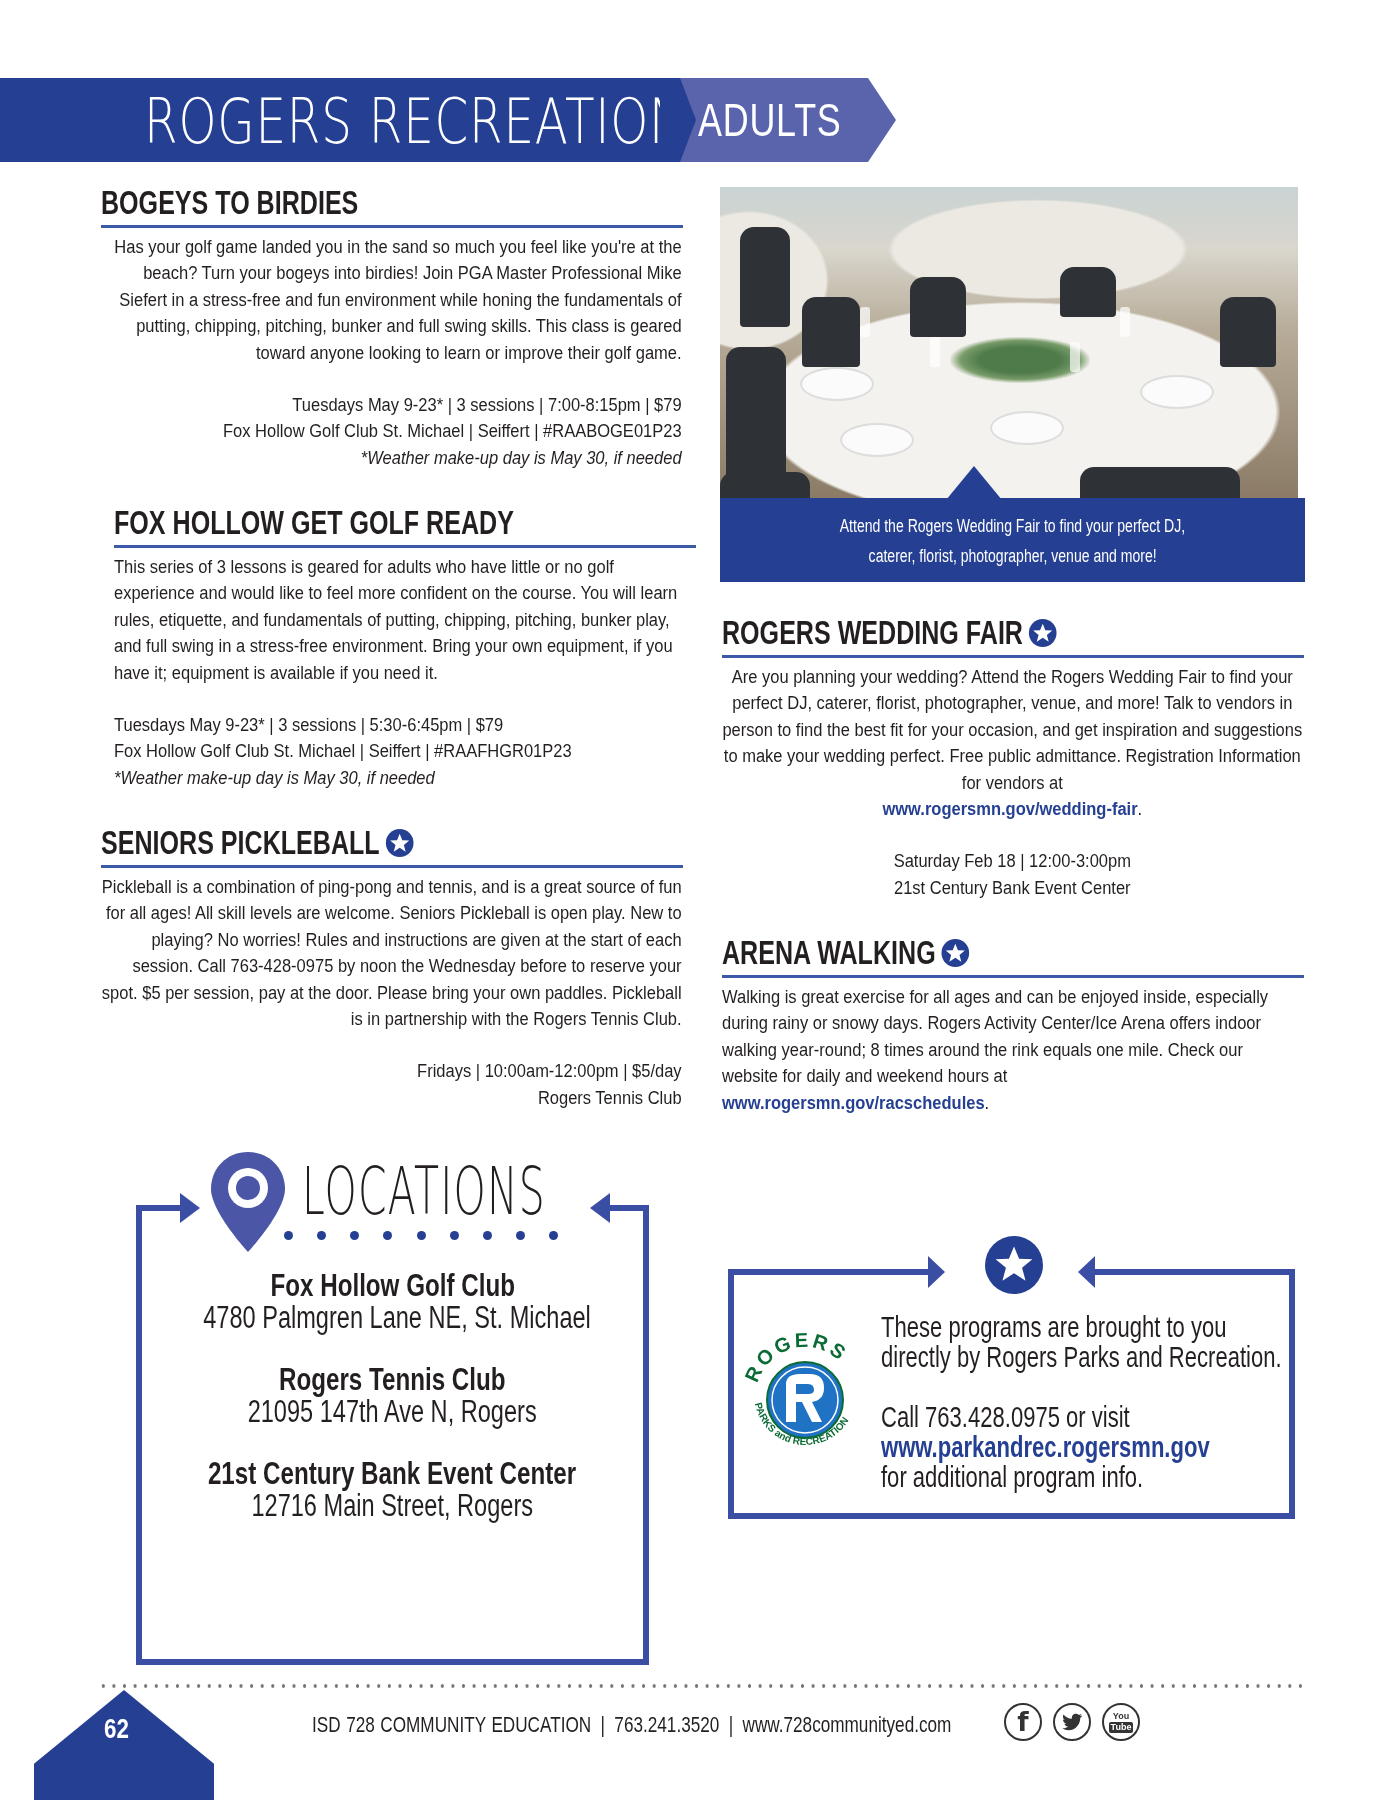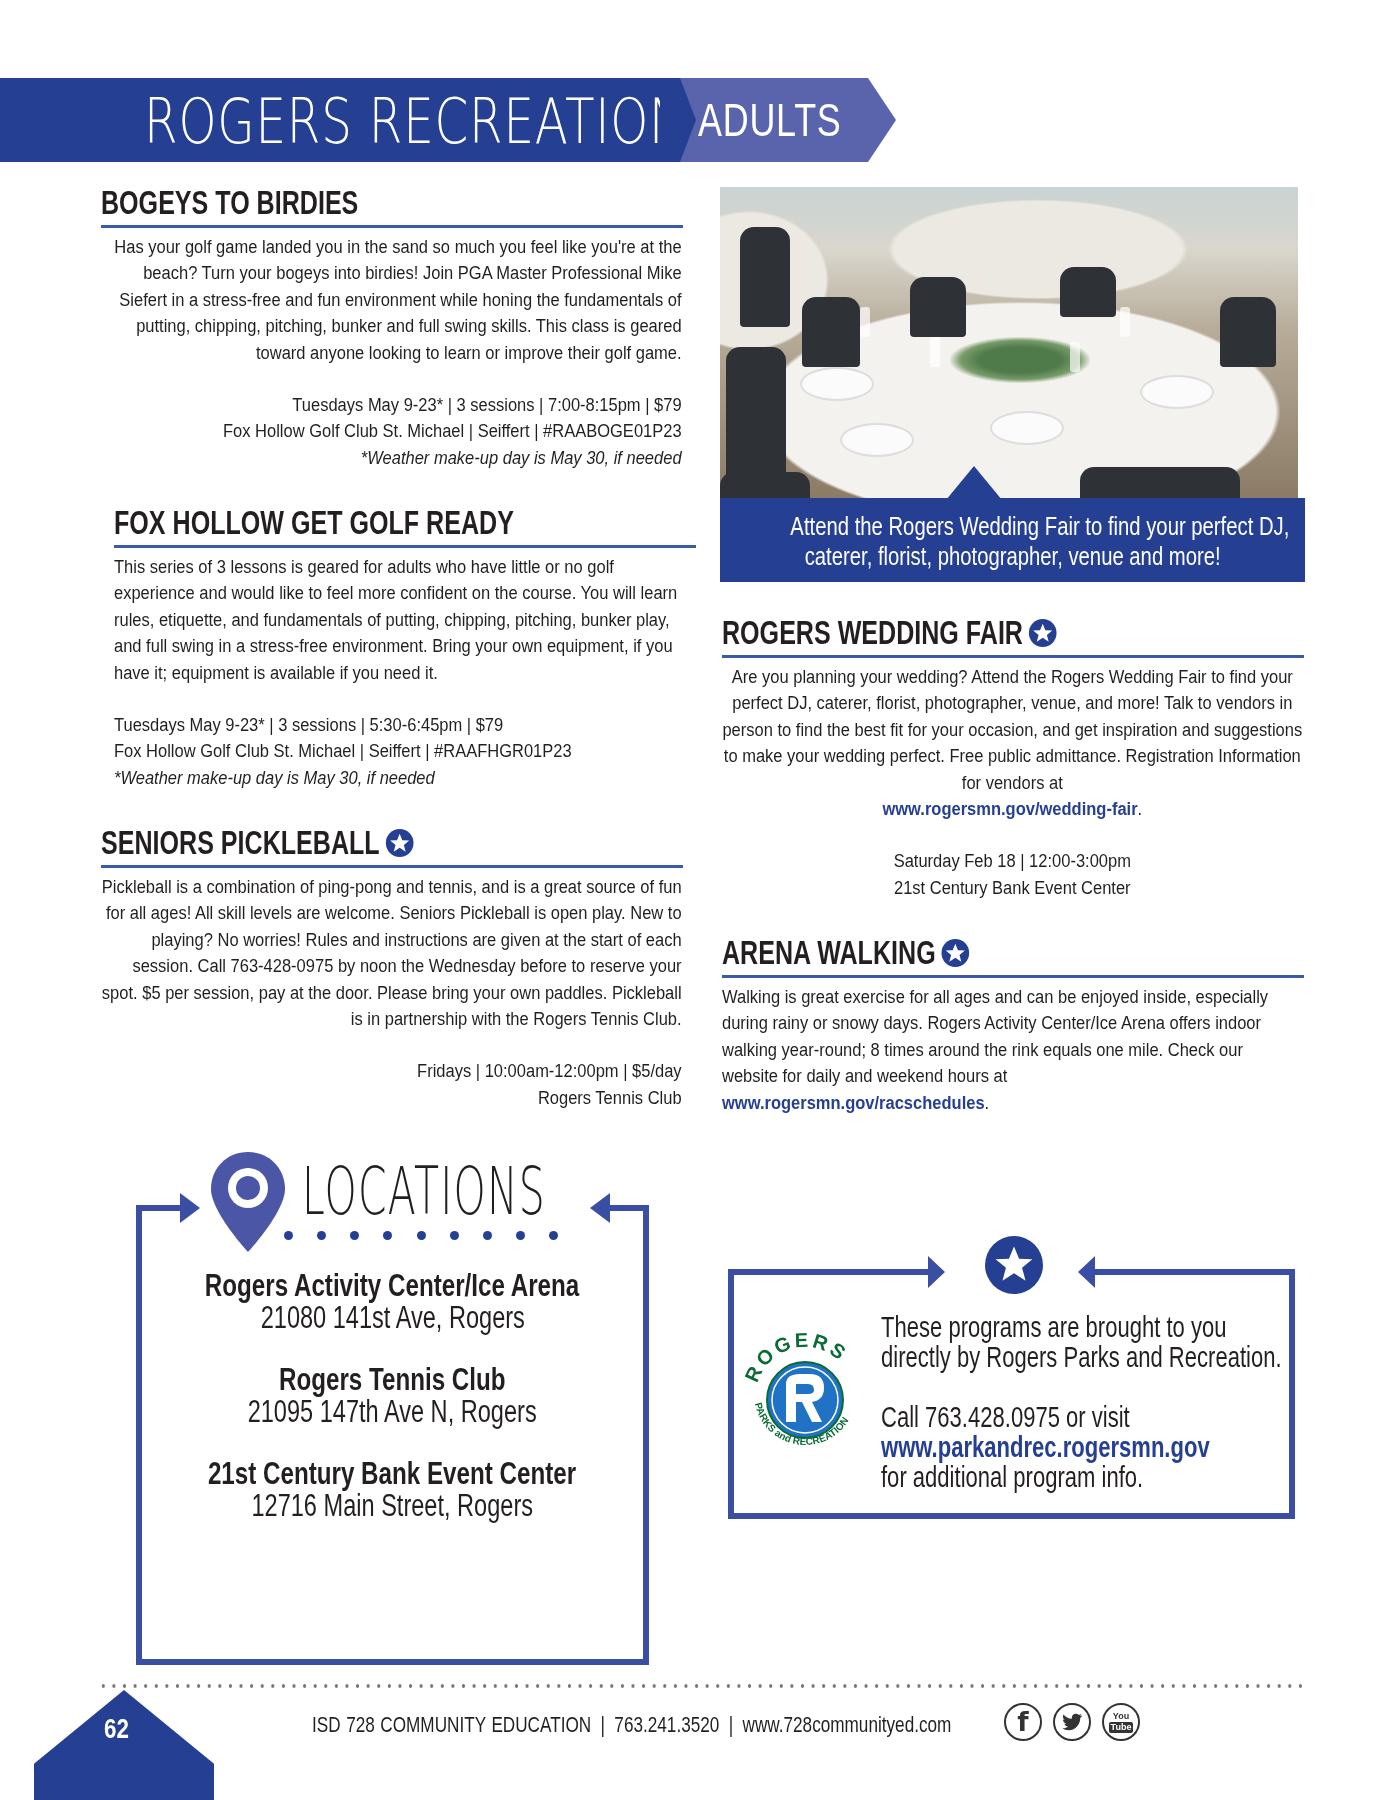--- a/index.html
+++ b/index.html
@@ -32,21 +32,21 @@
     background:
       radial-gradient(ellipse 260px 110px at 52% 72%, #f4f2ee 0 98%, transparent 100%),
       radial-gradient(ellipse 150px 50px at 55% 20%, #ece9e3 0 96%, transparent 100%),
       radial-gradient(ellipse 80px 70px at 5% 30%, #ece9e3 0 96%, transparent 100%),
       linear-gradient(180deg, #c9d3d3 0%, #d9d6cd 20%, #b8ad9a 45%, #8b7b66 100%); }
   .photo .chair { position: absolute; background: #2e3236; border-radius: 14px 14px 4px 4px; }
   .photo .glass { position: absolute; width: 10px; height: 30px; background: rgba(255,255,255,0.7); border-radius: 3px; }
   .photo .greens { position: absolute; left: 230px; top: 150px; width: 140px; height: 46px; background: radial-gradient(ellipse at center, #4f7a4a 0 40%, #789c6a 60%, transparent 72%); }
   .photo .plate { position: absolute; width: 74px; height: 34px; border-radius: 50%; background: #fbfbfb; border: 2px solid #ddd; }
   .photo-notch { position: absolute; left: 946px; top: 466px; width: 56px; height: 34px; background: #253f93; clip-path: polygon(50% 0, 100% 100%, 0 100%); }
-  .caption { position: absolute; left: 720px; top: 498px; width: 585px; height: 84px; background: #253f93; color: #fff; text-align: center; font-size: 26px; line-height: 30px; padding-top: 13px; }
+  .caption { position: absolute; left: 720px; top: 498px; width: 585px; height: 84px; background: #253f93; color: #fff; text-align: center; font-size: 18px; line-height: 30px; padding-top: 13px; }
   .caption span { display: inline-block; transform: scaleX(0.78); white-space: nowrap; }
 
   
   .loc-frame { position: absolute; left: 136px; top: 1205px; width: 513px; height: 460px; border-left: 6px solid #3a4fa3; border-right: 6px solid #3a4fa3; border-bottom: 6px solid #3a4fa3; }
   .loc-top-left { position: absolute; left: 136px; top: 1205px; width: 48px; height: 6px; background: #3a4fa3; }
   .loc-arrow-left { position: absolute; left: 180px; top: 1193px; width: 20px; height: 30px; background: #3a4fa3; clip-path: polygon(0 0, 100% 50%, 0 100%); }
   .loc-top-right { position: absolute; left: 606px; top: 1205px; width: 43px; height: 6px; background: #3a4fa3; }
   .loc-arrow-right { position: absolute; left: 590px; top: 1193px; width: 20px; height: 30px; background: #3a4fa3; clip-path: polygon(100% 0, 0 50%, 100% 100%); }
   .pin { position: absolute; left: 208px; top: 1150px; width: 80px; height: 104px; }
   .loc-title { position: absolute; left: 302px; top: 1154px; font-family: "DejaVu Sans", sans-serif; font-weight: 300; font-size: 66px; line-height: 76px; transform: scaleX(0.62); transform-origin: left top; letter-spacing: 2px; color: #231f20; white-space: nowrap; }
@@ -215,22 +215,22 @@
     <i></i>
     <i></i>
     <i></i>
     <i></i>
     <i></i>
     <i></i>
     <i></i>
 </div>
 <div class="loc-list">
   <div class="loc-item">
-    <div class="loc-name">Rogers Activity Center/Ice Arena</div><br>
-    <div class="loc-addr">21080 141st Ave, Rogers</div>
+    <div class="loc-name">Fox Hollow Golf Club</div><br>
+    <div class="loc-addr">4780 Palmgren Lane NE, St. Michael</div>
   </div>
   <div class="loc-item">
     <div class="loc-name">Rogers Tennis Club</div><br>
     <div class="loc-addr">21095 147th Ave N, Rogers</div>
   </div>
   <div class="loc-item">
     <div class="loc-name">21st Century Bank Event Center</div><br>
     <div class="loc-addr">12716 Main Street, Rogers</div>
   </div>
 </div>

